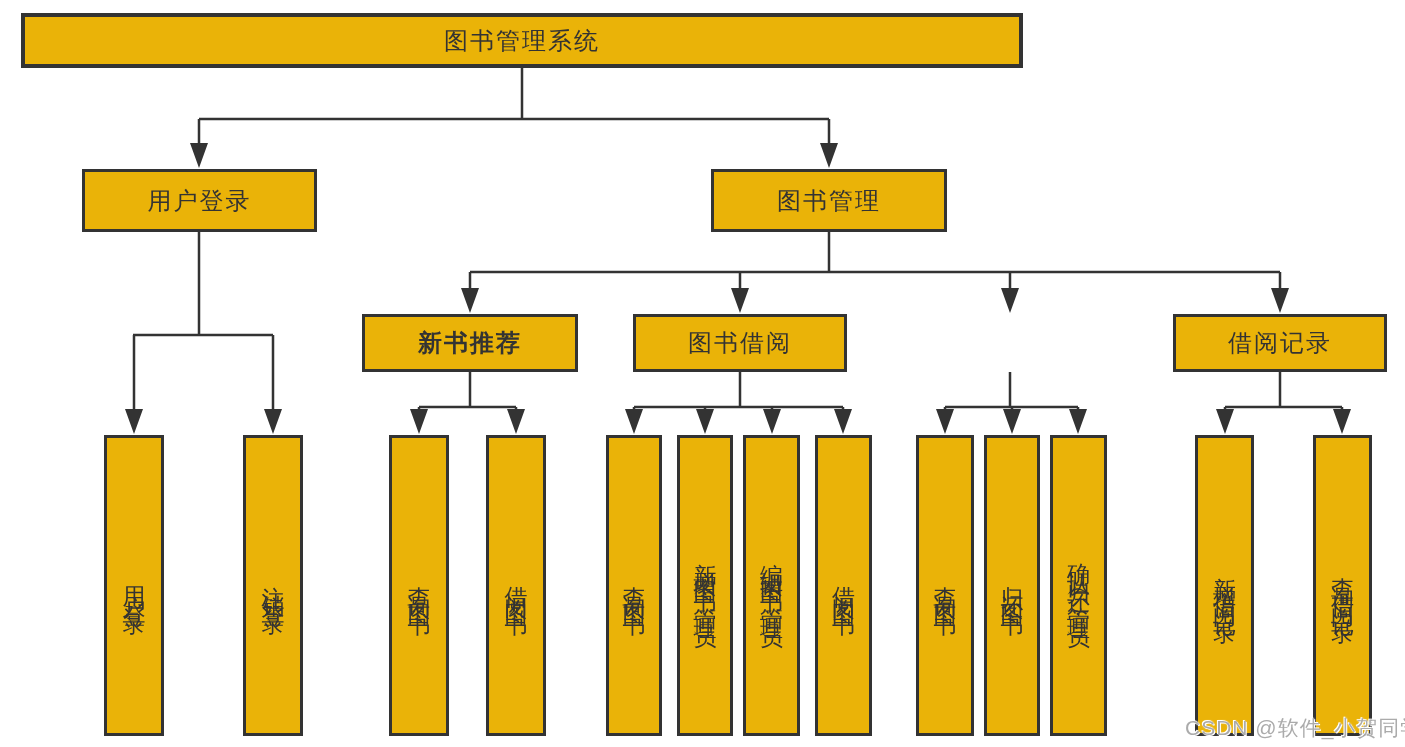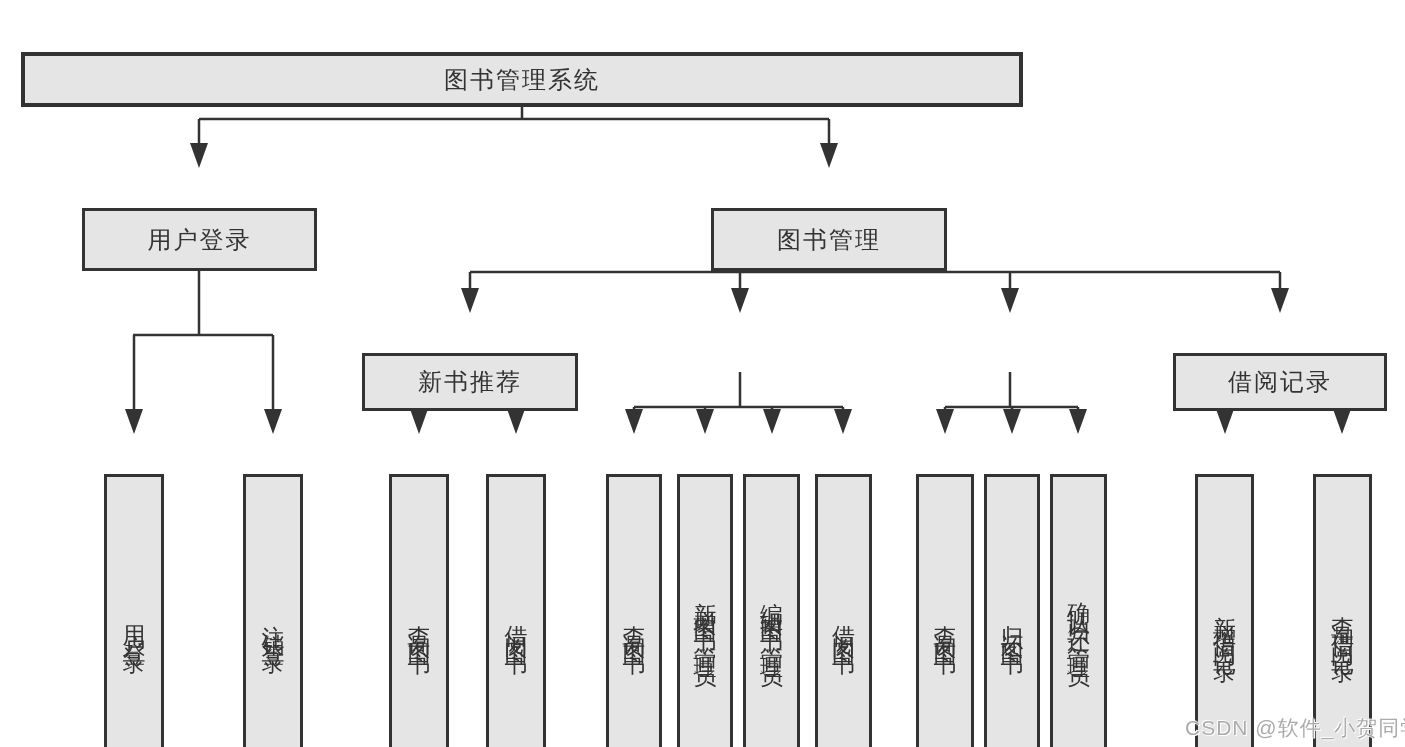--- a/index.html
+++ b/index.html
@@ -31,26 +31,25 @@
     fill: none;
   }
   .connectors .arrow {
     fill: var(--line);
     stroke: none;
   }
   .node {
     position: absolute;
     box-sizing: border-box;
     border: 3px solid var(--line);
-    background: #e5e5e5;
+    background: #eab308;
     color: var(--text);
     display: flex;
     align-items: center;
     justify-content: center;
-    margin-top: 39px;
   }
   .h-node {
     font-size: 24px;
     letter-spacing: 2px;
     white-space: nowrap;
   }
   .root-node {
     border-width: 4px;
   }
   .leaf {
@@ -102,21 +101,22 @@
       M936,409 L954,409 L945,434 Z  M1003,409 L1021,409 L1012,434 Z
       M1069,409 L1087,409 L1078,434 Z
       M1216,409 L1234,409 L1225,434 Z  M1333,409 L1351,409 L1342,434 Z"></path>
   </svg>
 
   <div class="node h-node root-node" style="left:21px; top:13px; width:1002px; height:55px;">图书管理系统</div>
 
   <div class="node h-node" style="left:82px; top:169px; width:235px; height:63px;">用户登录</div>
   <div class="node h-node" style="left:711px; top:169px; width:236px; height:63px;text-align:right;">图书管理</div>
 
-  <div class="node h-node" style="left:362px; top:314px; width:216px; height:58px;">新书推荐</div>
+  <div class="node h-node" style="left:362px; top:314px; width:216px; height:58px;font-weight:bold;">新书推荐</div>
+  <div class="node h-node" style="left:633px; top:314px; width:214px; height:58px;">图书借阅</div>
   <div class="node h-node" style="left:1173px; top:314px; width:214px; height:58px;">借阅记录</div>
 
   <div class="node leaf" style="left:104px; width:60px;">用户登录</div>
   <div class="node leaf" style="left:243px; width:60px;">注销登录</div>
 
   <div class="node leaf" style="left:389px; width:60px;">查询图书</div>
   <div class="node leaf" style="left:486px; width:60px;">借阅图书</div>
 
   <div class="node leaf" style="left:606px; width:56px;">查询图书</div>
   <div class="node leaf" style="left:677px; width:56px;">新增图书（管理员）</div>

